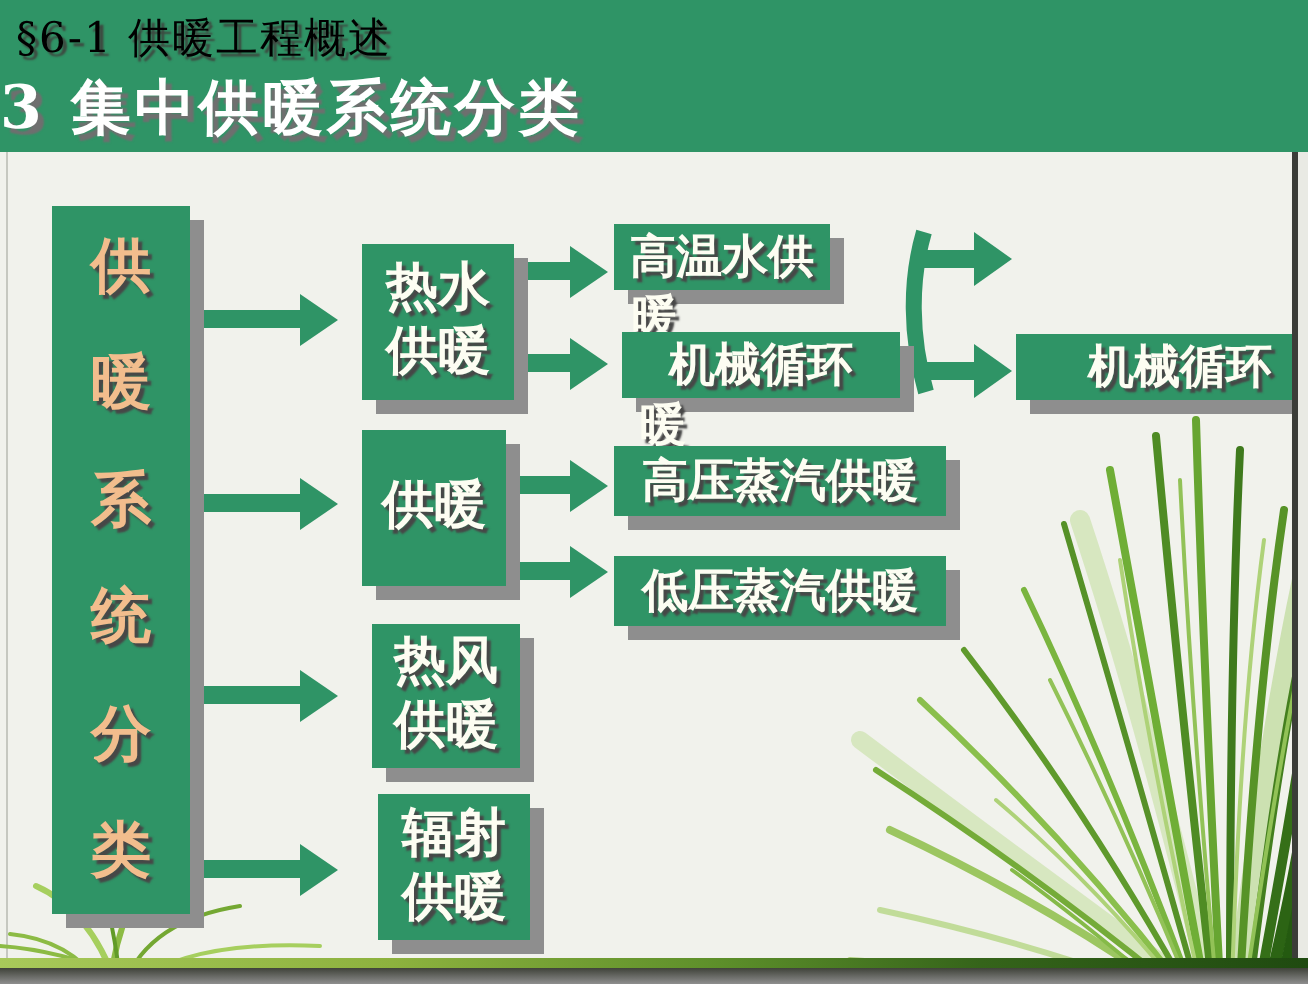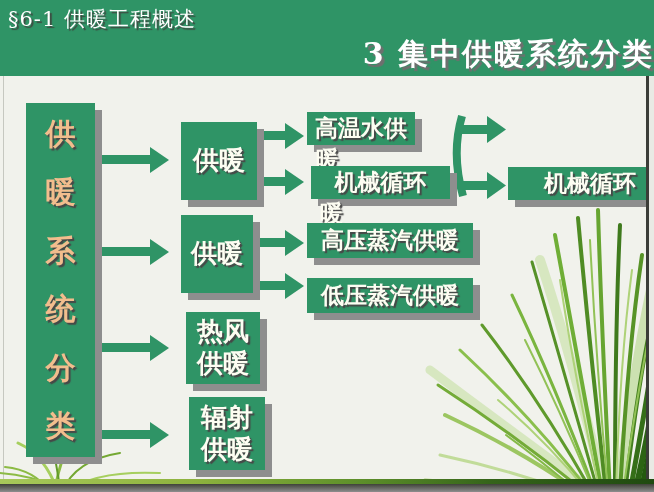--- a/index.html
+++ b/index.html
@@ -10,27 +10,27 @@
     overflow:hidden;
     font-family:"DejaVu Serif","Liberation Serif",serif;
   }
   
   .banner{
     position:absolute;left:0;top:0;width:654px;height:76px;
     background:#2f9466;z-index:1;
   }
   .section-header{
     position:absolute;left:8px;top:5px;
-    font-size:21px;color:#ffffff;letter-spacing:1px;
+    font-size:21px;color:#000000;letter-spacing:1px;
     text-shadow:2px 2px 1px #3d4a41;
     white-space:nowrap;
   }
   .slide-title{
     position:absolute;left:0;top:34px;width:100%;
-    text-align:right;font-size:30px;font-weight:bold;color:#ffffff;
+    text-align:left;font-size:30px;font-weight:bold;color:#ffffff;
     text-shadow:3px 3px 1px #6f6f6f;
     white-space:nowrap;letter-spacing:2px;
   }
   
   .left-edge{position:absolute;left:3px;top:76px;width:1px;height:403px;background:#c6c8c0;z-index:0;}
   .right-edge{position:absolute;left:646px;top:76px;width:3px;height:416px;background:#3b3d38;z-index:6;}
   .right-margin{position:absolute;left:649px;top:76px;width:5px;height:416px;background:#e9eae4;z-index:6;}
   .bottom-line{
     position:absolute;left:0;top:479px;width:654px;height:5px;z-index:6;
     background:linear-gradient(90deg,#a8c95a,#8db23e 30%,#5d8f2a 55%,#35641a 75%,#1f4a10);
@@ -179,20 +179,21 @@
     <div class="shaft"></div>
     <div class="head"></div>
   </div>
   <div class="arrow a-root-4">
     <div class="shaft"></div>
     <div class="head"></div>
   </div>
 
   <div class="gbox l1 box-hot-water">
     <div>
+      <span class="bl">热水</span>
       <span class="bl">供暖</span>
     </div>
   </div>
   <div class="gbox l1 box-steam">
     <div>
       <span class="bl">供暖</span>
     </div>
   </div>
   <div class="gbox l1 box-hot-air">
     <div>

